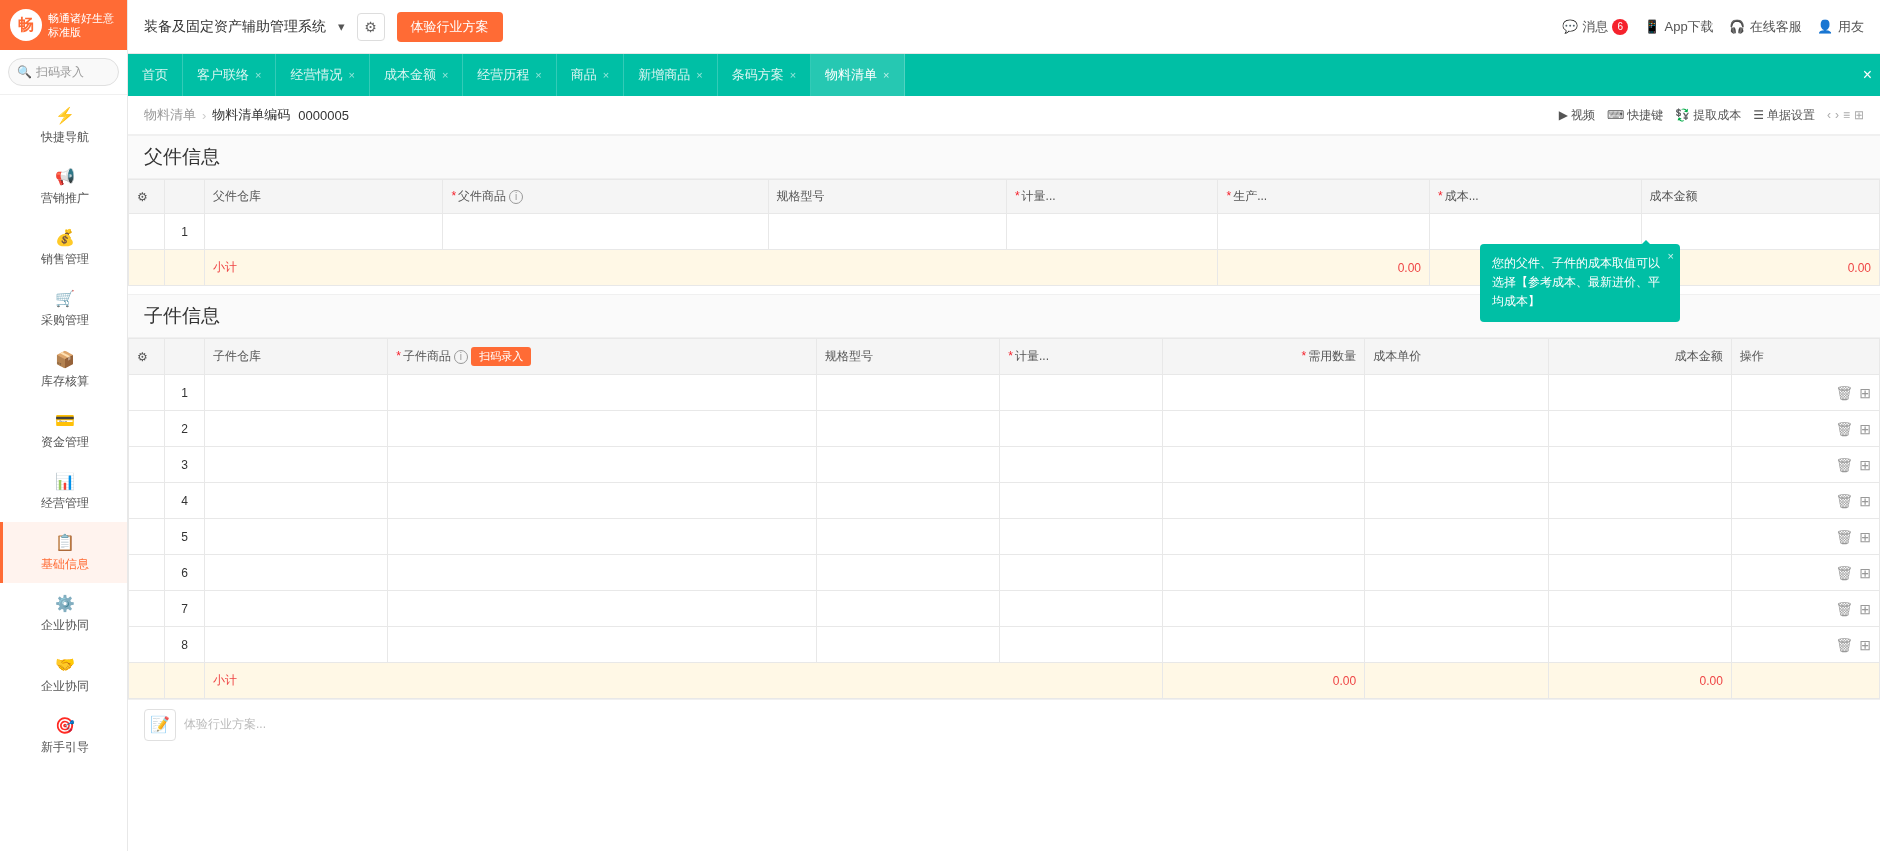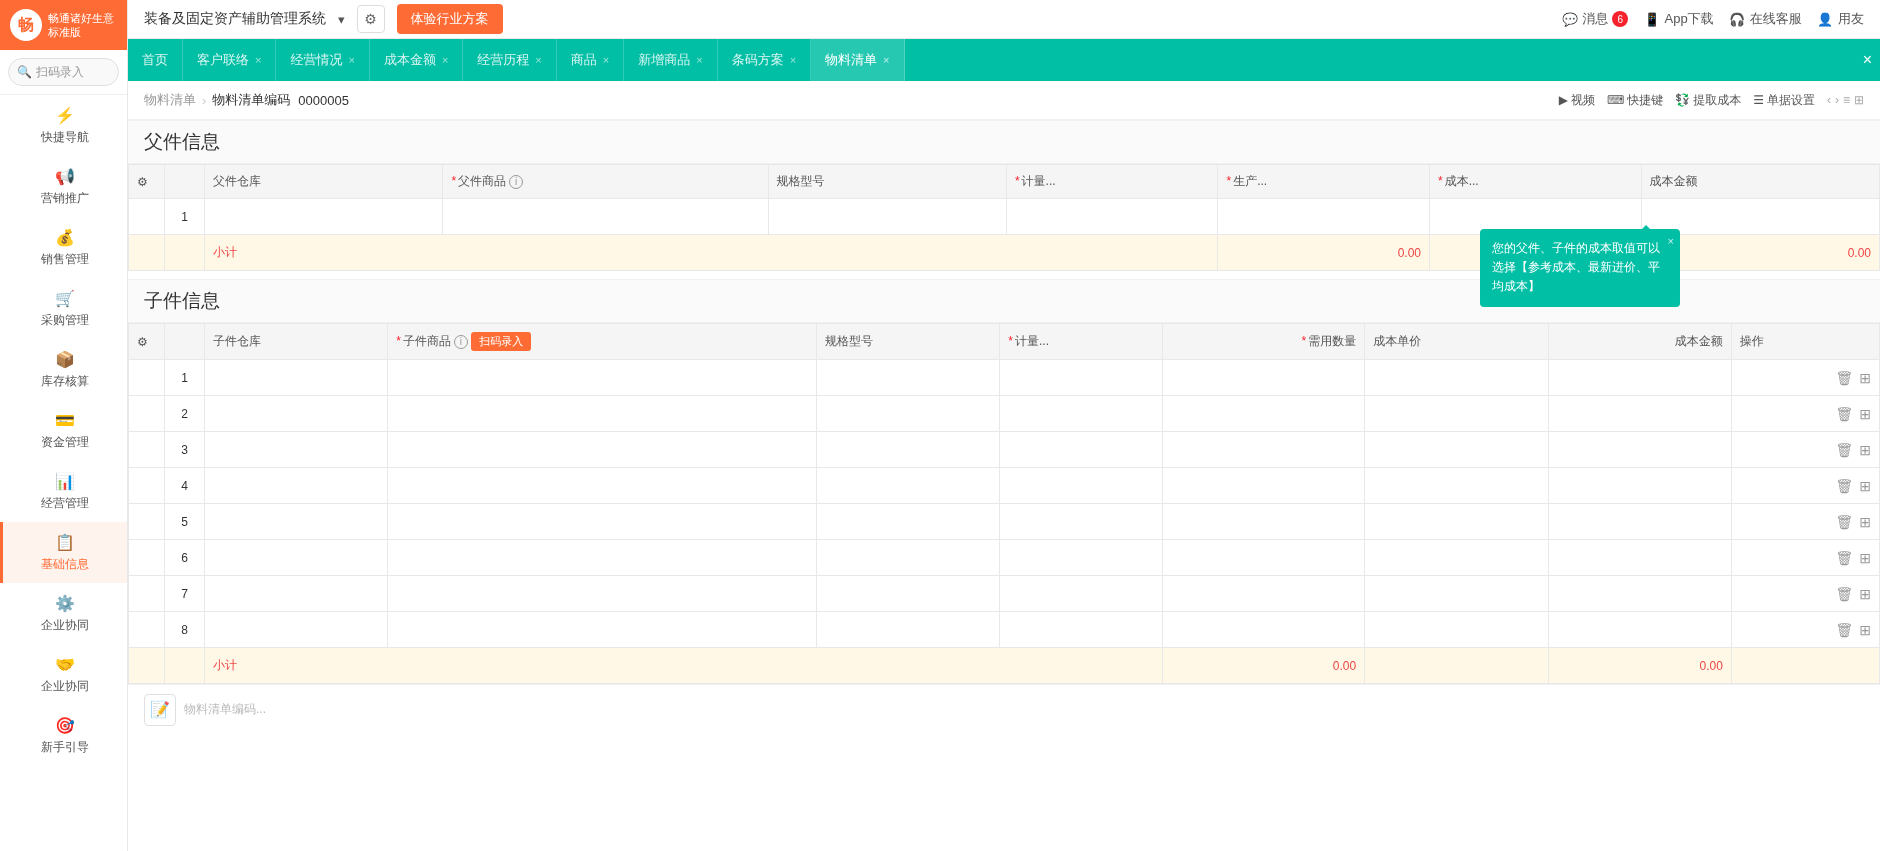--- a/index.html
+++ b/index.html
@@ -86,21 +86,21 @@
     
     .main-area {
       flex: 1;
       display: flex;
       flex-direction: column;
       overflow: hidden;
     }
 
     
     .top-header {
-      height: 39px;
+      height: 54px;
       background: #fff;
       border-bottom: 1px solid #e8e8e8;
       display: flex;
       align-items: center;
       justify-content: space-between;
       padding: 0 16px;
       flex-shrink: 0;
     }
     .header-left {
       display: flex;
@@ -758,17 +758,17 @@
     <td style="text-align:right;">0.00</td>
     <td></td>
     <td style="text-align:right;">0.00</td>
     <td></td>
   </tr>
         </tbody>
     </table>
 
     <div class="bottom-bar">
       <div class="bottom-icon-btn">📝</div>
-      <span style="color:#bbb;margin-left:8px;font-size:12px;">物料清单编码...</span>
+      <span style="color:#bbb;margin-left:8px;font-size:12px;">体验行业方案...</span>
     </div>
 
   </div>
 </div>
 
 </body></html>

